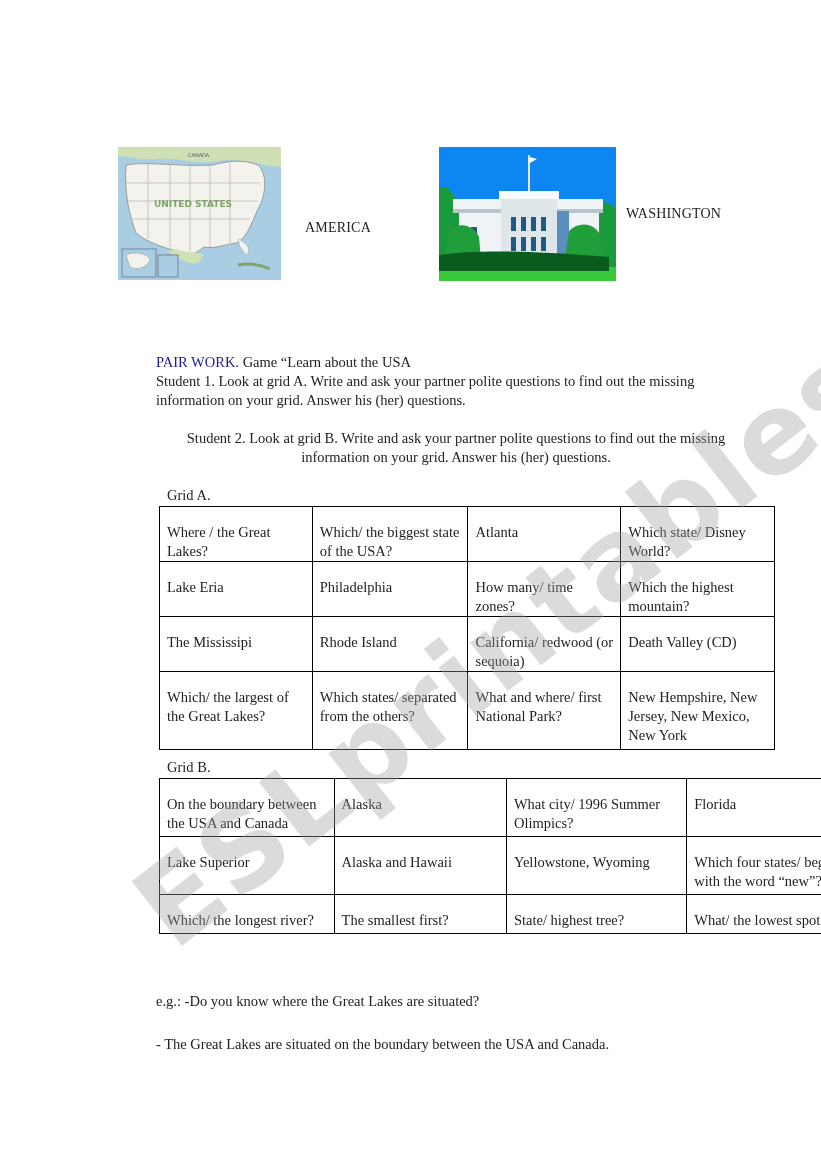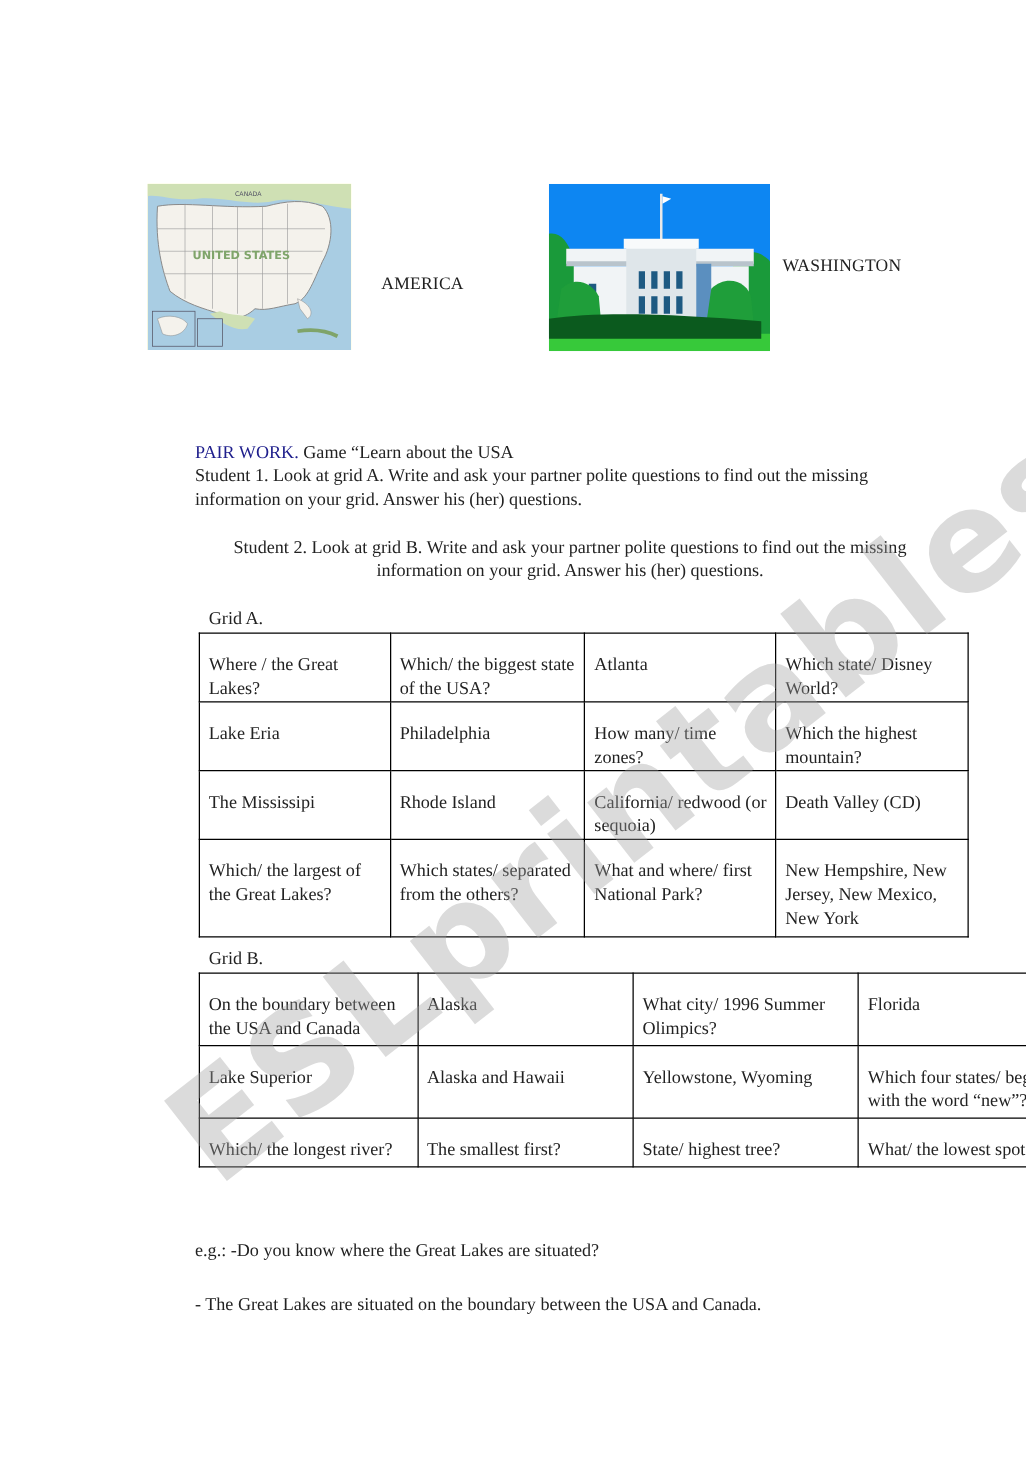--- a/index.html
+++ b/index.html
@@ -16,21 +16,21 @@
   table.grid td { border: 1px solid #000; vertical-align: top; padding: 16px 6px 0 7px; }
   .watermark {
     position: absolute; left: 60px; top: 560px; transform: rotate(-38deg); transform-origin: left top;
     font-family: "DejaVu Sans", sans-serif; font-weight: bold; font-size: 112px; color: rgba(160,160,160,0.38);
     white-space: nowrap; pointer-events: none; letter-spacing: 2px;
   }
 </style>
 </head>
 <body>
 
-<div class="img-box" style="left:118px; top:147px; width:163px; height:133px; background:#fef9c3;">
+<div class="img-box" style="left:118px; top:147px; width:163px; height:133px; background:#3b82f6;">
   <svg width="163" height="133" viewBox="0 0 163 133">
     <rect width="163" height="133" fill="#a9cde3"></rect>
     <path d="M0 0 H163 V20 C140 18 120 10 100 14 C80 18 60 10 40 12 C20 14 8 8 0 10 Z" fill="#cfe0b4"></path>
     <path d="M8 18 C30 14 60 20 95 18 C110 14 125 12 140 18 C150 28 148 48 140 62 C132 80 128 92 118 96 C105 98 96 102 86 100 C75 110 66 108 58 104 C45 100 30 96 18 86 C12 70 6 48 8 18 Z" fill="#f4f2ec" stroke="#8a8a8a" stroke-width="0.8"></path>
     <g stroke="#9a9a9a" stroke-width="0.5" fill="none">
       <path d="M30 16 V92"></path>
         <path d="M52 18 V100"></path>
         <path d="M72 18 V104"></path>
         <path d="M92 18 V100"></path>
         <path d="M112 16 V96"></path>

